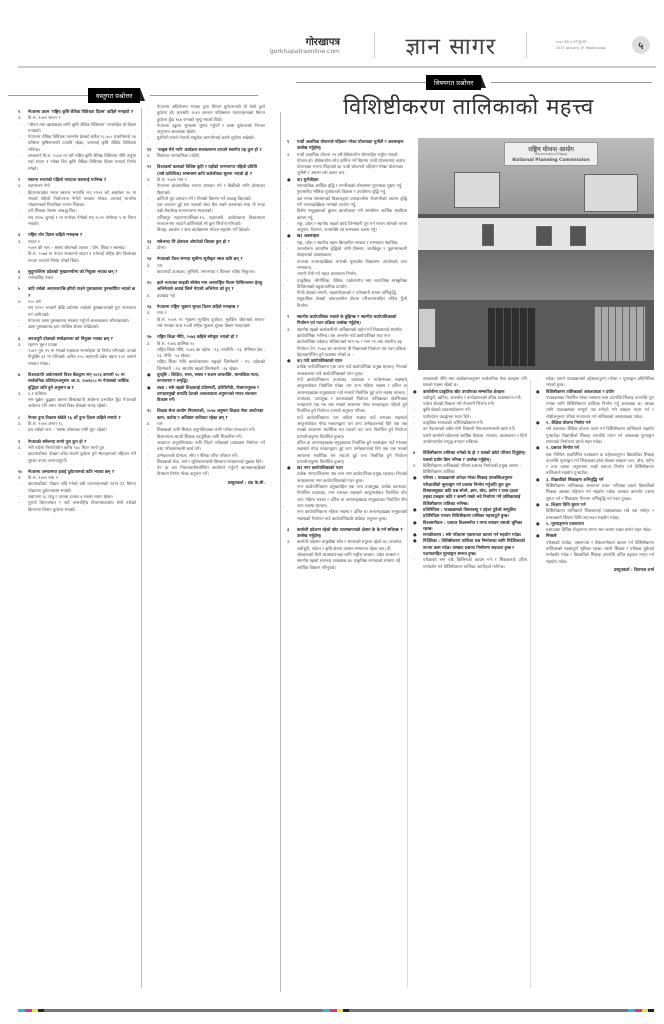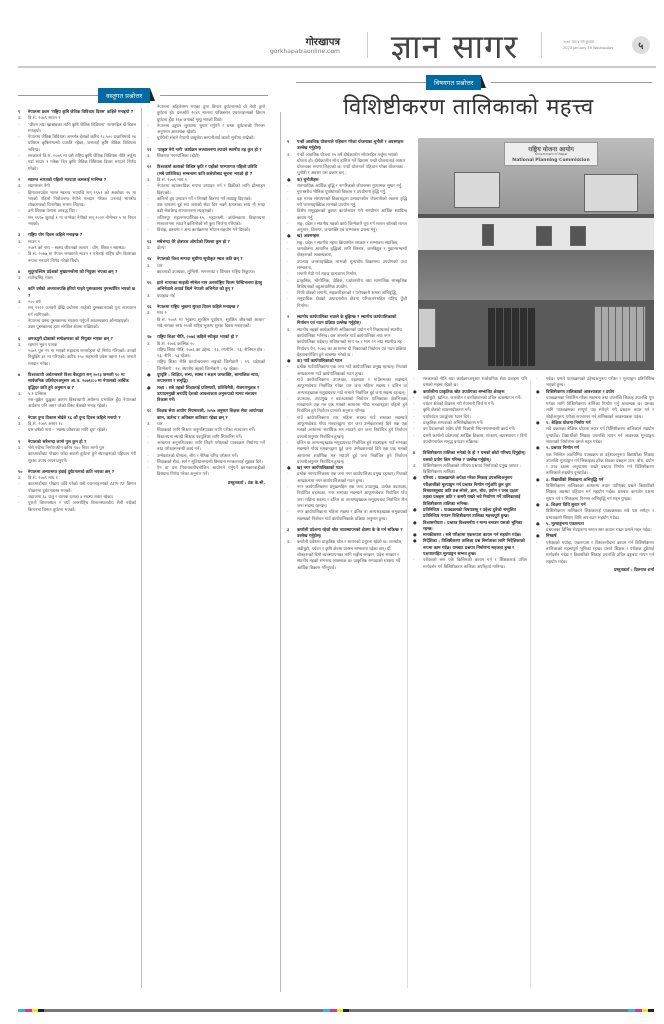--- a/index.html
+++ b/index.html
@@ -5,29 +5,29 @@
   * { box-sizing: border-box; margin: 0; padding: 0; }
   html, body { width: 664px; height: 1024px; background: #fff; overflow: hidden; }
   body { font-family: "DejaVu Sans", sans-serif; color: #333; position: relative; }
 
   
   .masthead { position: absolute; top: 28px; left: 270px; right: 14px; height: 34px; display: flex; align-items: center; justify-content: space-between; }
   .brand { text-align: right; margin-right: 10px; }
   .brand-name { font-family: "DejaVu Serif", serif; font-weight: bold; font-size: 10px; color: #333; line-height: 11px; }
   .brand-url { font-size: 6px; color: #777; line-height: 8px; }
   .vsep { width: 1px; height: 26px; background: #ccc; margin: 0 6px; }
-  .section-title { font-family: "DejaVu Sans", sans-serif; font-size: 33px; color: #444; letter-spacing: 1px; margin: 6px 6px; font-weight: 300; }
+  .section-title { font-family: "DejaVu Sans", sans-serif; font-size: 23px; color: #444; letter-spacing: 1px; margin: 6px 6px; font-weight: 300; }
   .dateline { font-size: 3.5px; color: #888; line-height: 6px; margin: 0 6px 0 4px; width: 52px; }
   .page-num { width: 18px; height: 18px; border-radius: 50%; background: #ddd; display: flex; align-items: center; justify-content: center; font-size: 10px; color: #444; font-weight: bold; }
   .top-rule { position: absolute; top: 66px; left: 18px; right: 8px; height: 2px; background: #ccc; }
 
   
   .sec-label-wrap { position: absolute; display: flex; align-items: center; }
   .sec-line { height: 1px; background: #999; }
-  .sec-label { background: #0369a1; color: #eee; font-size: 6.5px; padding: 3px 8px; position: relative; white-space: nowrap; }
+  .sec-label { background: #000000; color: #eee; font-size: 6.5px; padding: 3px 8px; position: relative; white-space: nowrap; }
   .sec-label::after { content: ""; position: absolute; right: -5px; top: 0; border-left: 5px solid #222; border-top: 13px solid transparent; }
 
   .col { position: absolute; font-size: 4.2px; line-height: 6.3px; color: #555; overflow: hidden; }
   .q { font-weight: bold; color: #333; display: flex; margin-top: 5px; }
   .q .n { width: 10px; flex-shrink: 0; }
   .a { display: flex; }
   .a .n { width: 10px; flex-shrink: 0; }
   .li { display: flex; text-align: justify; }
   .li .d { width: 10px; flex-shrink: 0; }
   .sub { font-weight: bold; color: #333; display: flex; }
@@ -61,21 +61,21 @@
   <div class="section-title">ज्ञान सागर</div>
   <div class="vsep"></div>
   <div class="dateline">
     <div>२०७९ माघ ४ गते बुधवार</div>
     <div>2023 January 18 Wednesday</div>
   </div>
   <div class="page-num">५</div>
 </div>
 <div class="top-rule"></div>
 
-<div class="sec-label-wrap" style="left:18px; top:88px; width:250px;">
+<div class="sec-label-wrap" style="left:8px; top:88px; width:250px;">
   <div class="sec-line" style="width:80px;"></div>
   <div class="sec-label">वस्तुगत प्रश्नोत्तर</div>
   <div class="sec-line" style="flex:1; margin-left:10px;"></div>
 </div>
 
 <div class="sec-label-wrap" style="left:296px; top:75px; width:356px;">
   <div class="sec-line" style="width:130px;"></div>
   <div class="sec-label">विषयगत प्रश्नोत्तर</div>
   <div class="sec-line" style="flex:1; margin-left:10px;"></div>
 </div>

